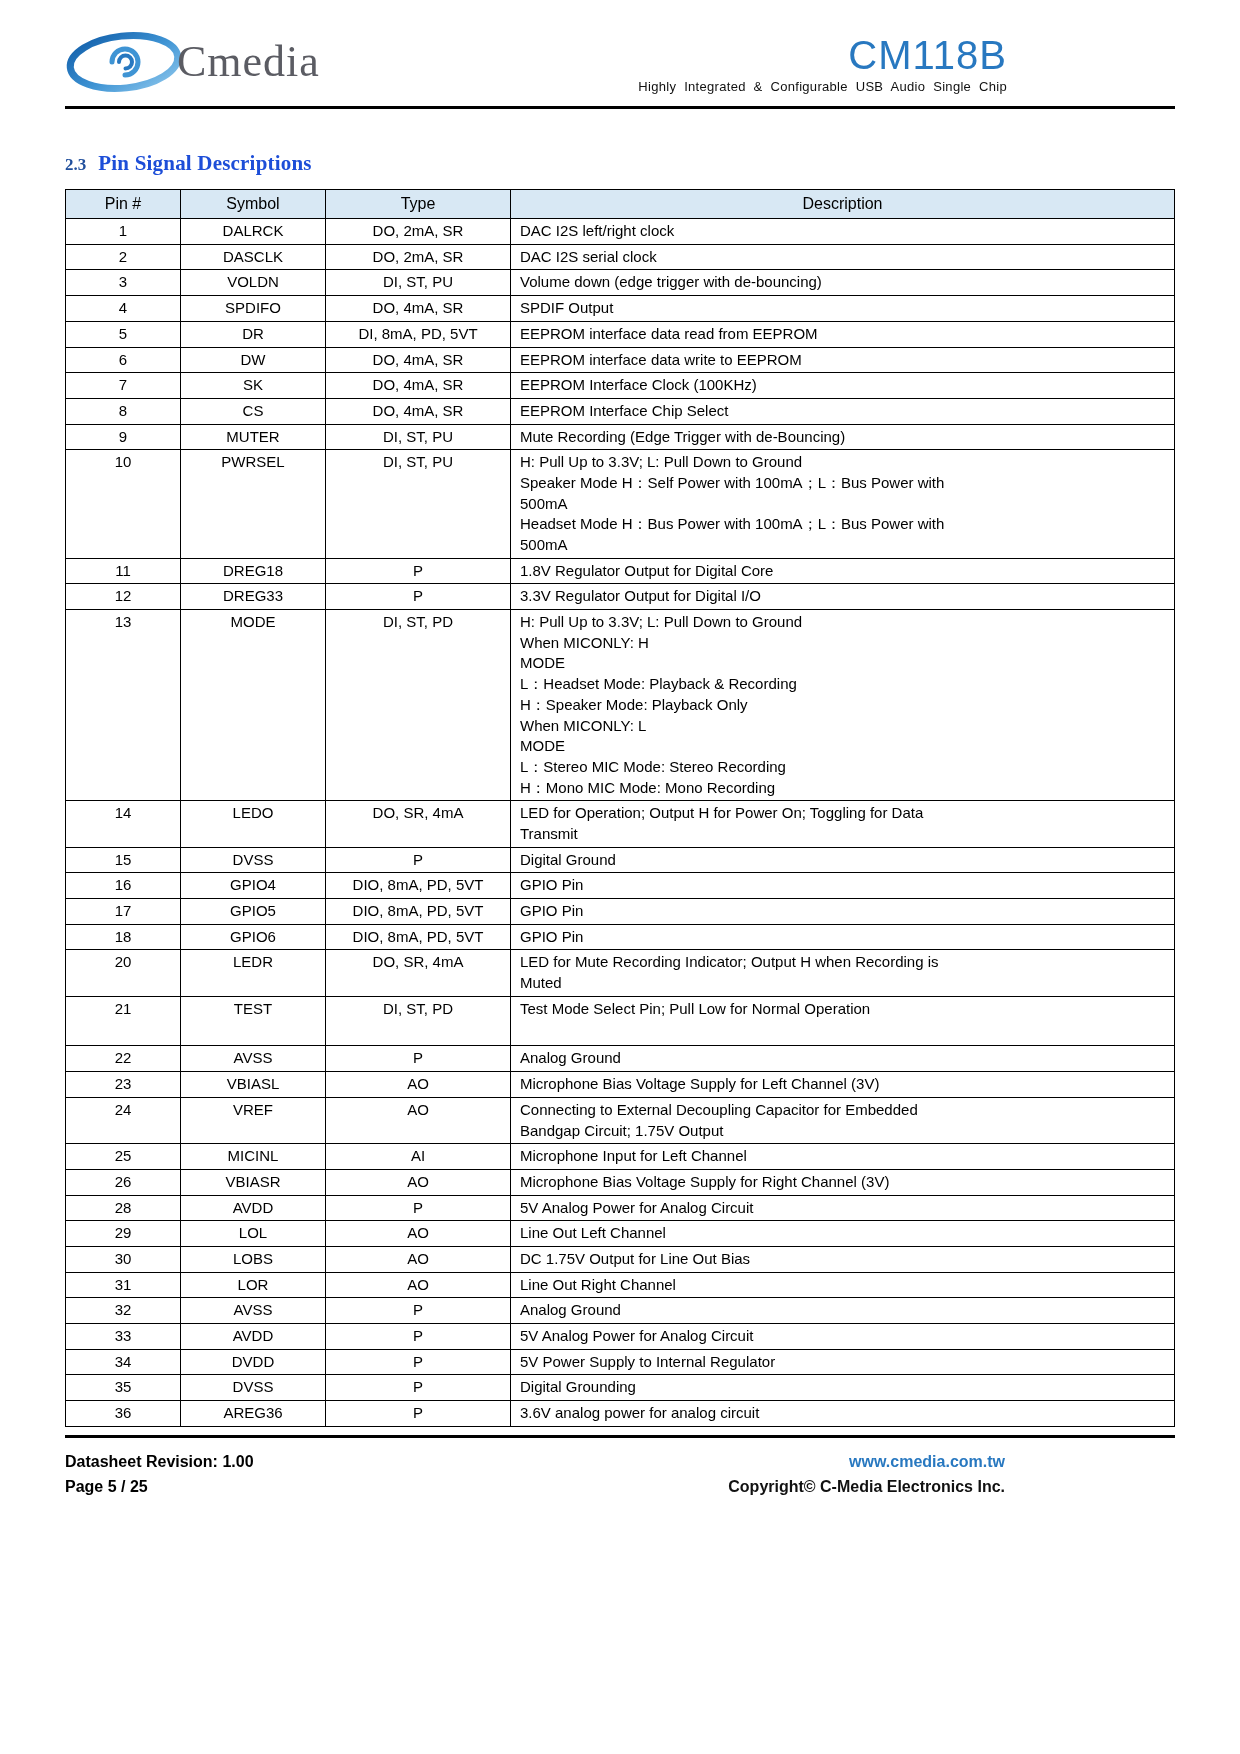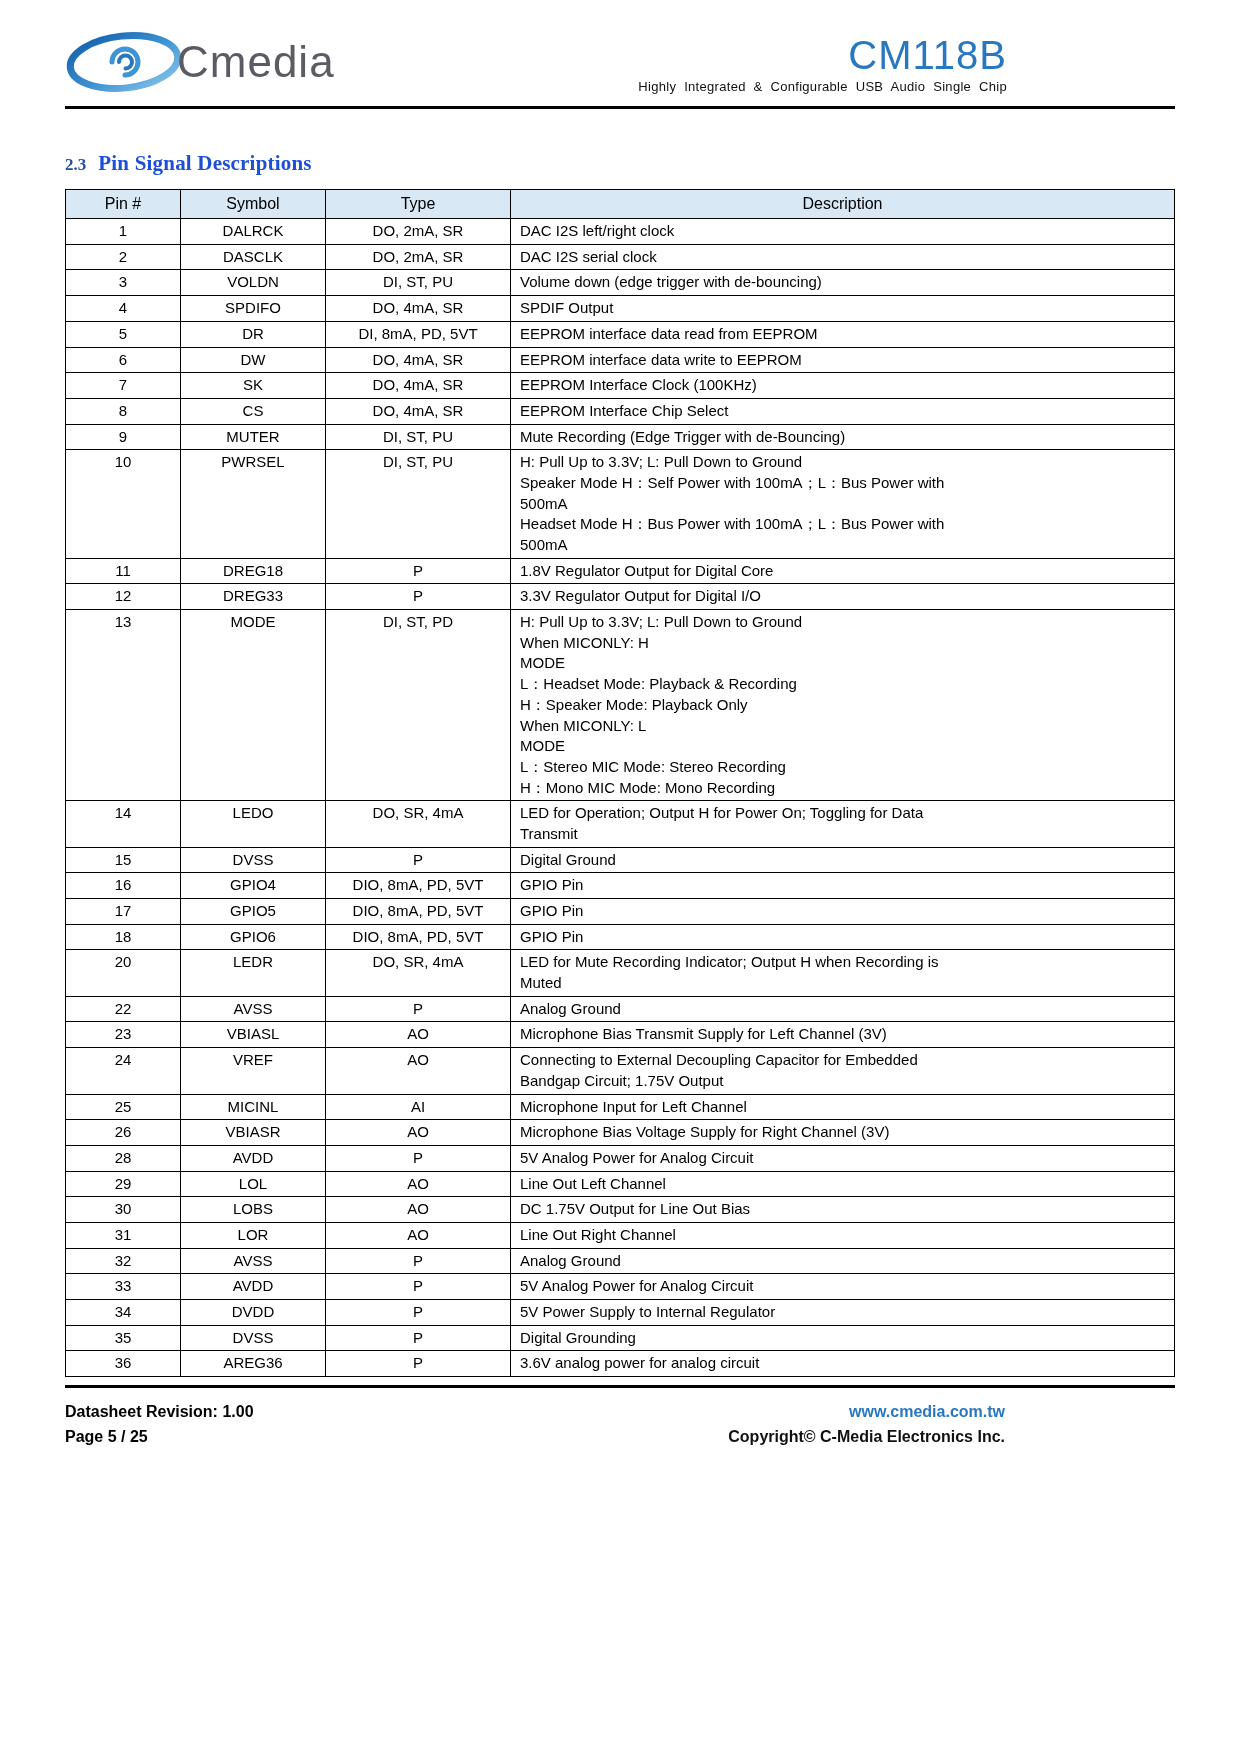--- a/index.html
+++ b/index.html
@@ -7,21 +7,21 @@
   .page {
     width:1240px; min-height:1754px; margin:0 auto; background:#fff;
     font-family:"Liberation Sans", sans-serif; color:#000;
     padding:30px 65px 40px 65px; position:relative;
   }
   
   .header { display:flex; justify-content:space-between; align-items:flex-end; padding-bottom:10px; }
   .logo { display:flex; align-items:center; }
   .logo-mark { display:block; }
   .logo-text {
-    font-family:Liberation Sans, sans-serif; font-size:44px; color:#5b5c63;
+    font-family:Liberation Serif, serif; font-size:44px; color:#5b5c63;
     letter-spacing:1px; margin-left:-6px; line-height:1;
   }
   .header-right { text-align:right; margin-right:168px; }
   .product { font-size:40px; color:#2878c0; letter-spacing:1px; line-height:1.1; }
   .tagline { font-size:13px; font-weight:normal; color:#111; word-spacing:4px; letter-spacing:0.3px; margin-top:2px; }
   .rule { background:#000; height:3px; width:100%; }
   .header-rule { margin-top:2px; }
   
   .section-heading { margin:42px 0 13px 0; display:flex; align-items:baseline; }
   .section-number { font-family:"Liberation Serif", serif; font-weight:bold; font-size:17px; color:#1f4e9c; }
@@ -215,31 +215,37 @@
           <td class="col-type">DIO, 8mA, PD, 5VT</td>
           <td class="col-desc">GPIO Pin</td>
         </tr>
         <tr>
           <td class="col-pin">20</td>
           <td class="col-symbol">LEDR</td>
           <td class="col-type">DO, SR, 4mA</td>
           <td class="col-desc">LED for Mute Recording Indicator; Output H when Recording is
 Muted</td>
         </tr>
+        <tr class="tall">
+          <td class="col-pin">21</td>
+          <td class="col-symbol">TEST</td>
+          <td class="col-type">DI, ST, PD</td>
+          <td class="col-desc">Test Mode Select Pin; Pull Low for Normal Operation</td>
+        </tr>
         <tr>
           <td class="col-pin">22</td>
           <td class="col-symbol">AVSS</td>
           <td class="col-type">P</td>
           <td class="col-desc">Analog Ground</td>
         </tr>
         <tr>
           <td class="col-pin">23</td>
           <td class="col-symbol">VBIASL</td>
           <td class="col-type">AO</td>
-          <td class="col-desc">Microphone Bias Transmit Supply for Left Channel (3V)</td>
+          <td class="col-desc">Microphone Bias Voltage Supply for Left Channel (3V)</td>
         </tr>
         <tr>
           <td class="col-pin">24</td>
           <td class="col-symbol">VREF</td>
           <td class="col-type">AO</td>
           <td class="col-desc">Connecting to External Decoupling Capacitor for Embedded
 Bandgap Circuit; 1.75V Output</td>
         </tr>
         <tr>
           <td class="col-pin">25</td>

